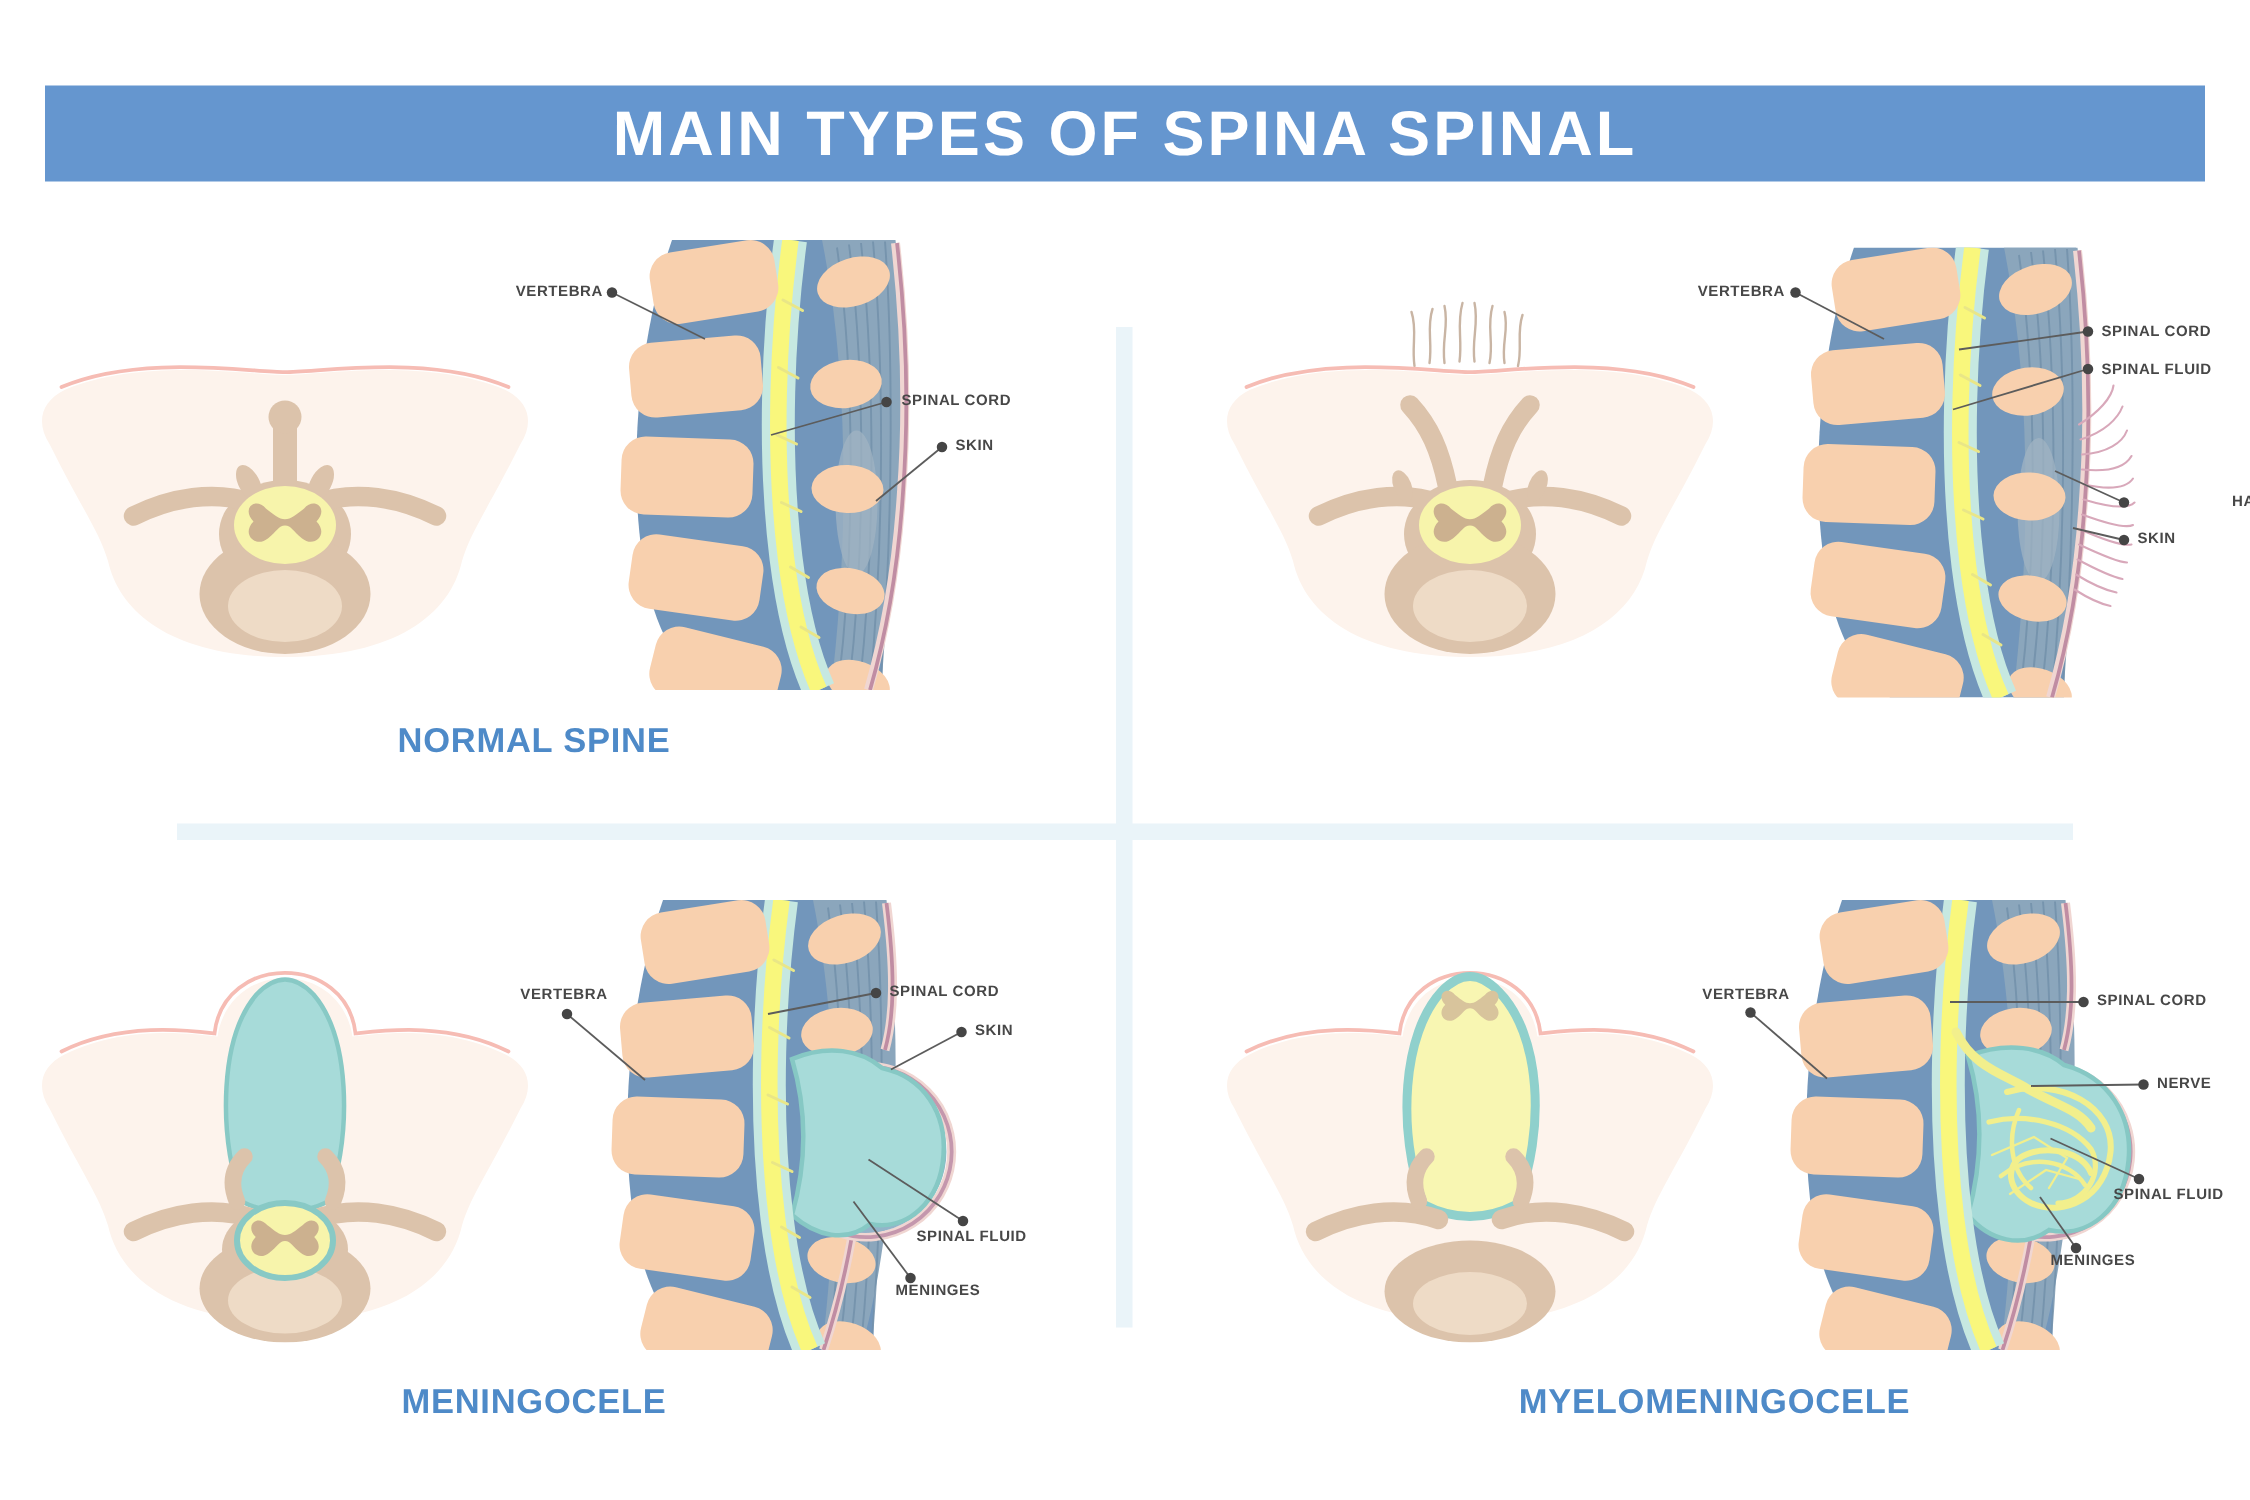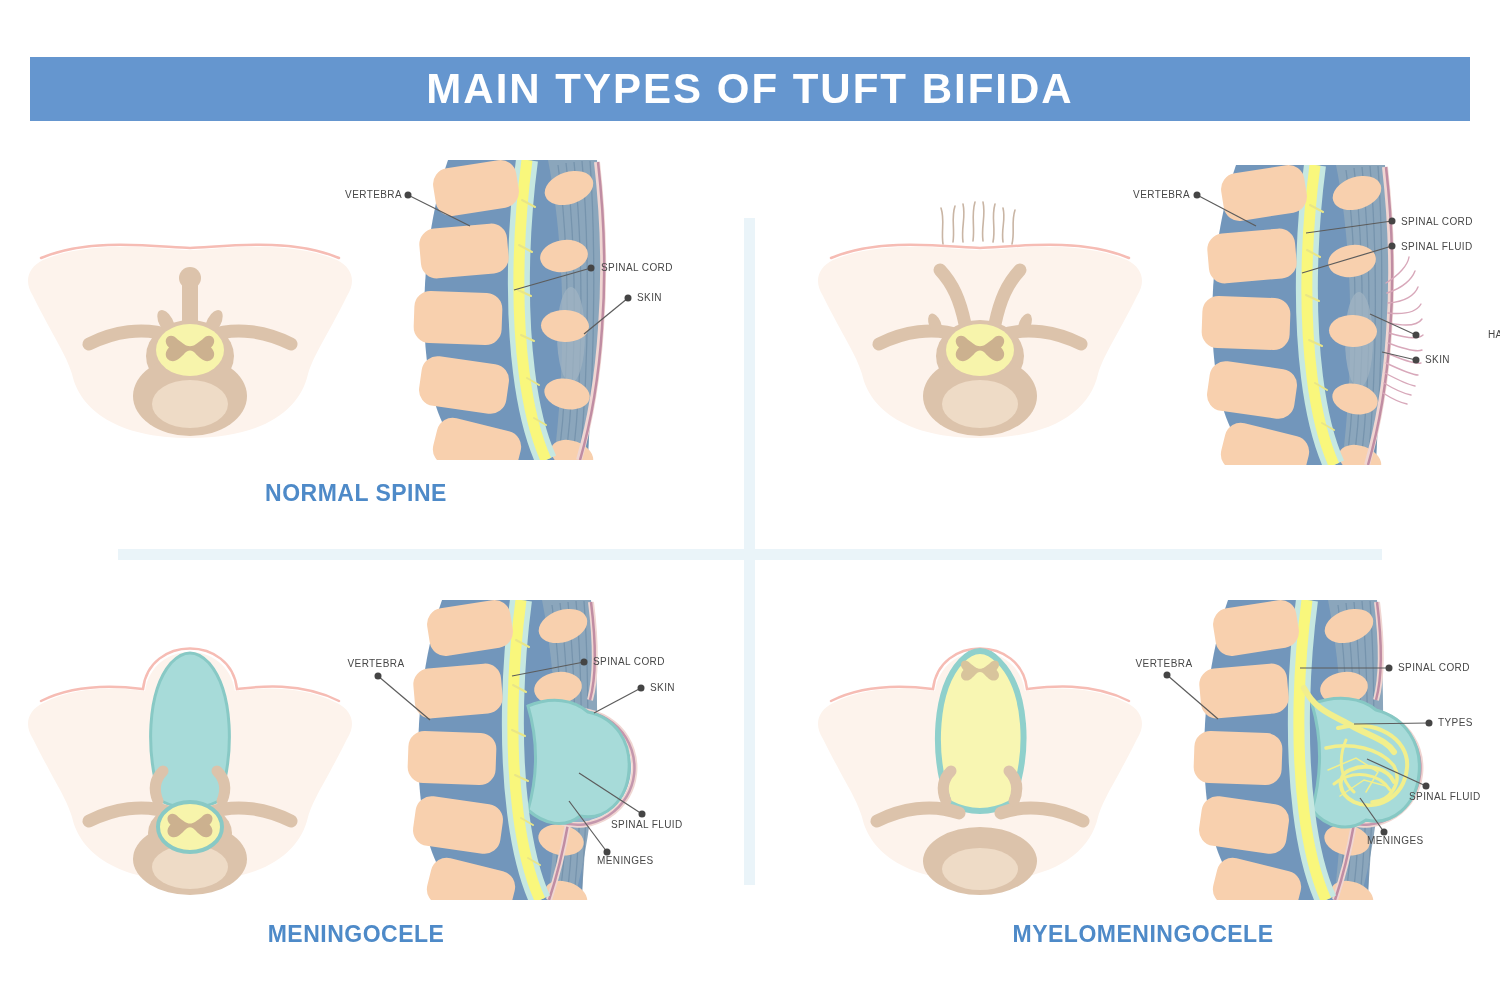--- a/index.html
+++ b/index.html
@@ -6,34 +6,34 @@
   .page{position:relative;width:1500px;height:1000px;background:#ffffff;overflow:hidden;
         font-family:"Liberation Sans",sans-serif;}
   .banner{position:absolute;left:30px;top:57px;width:1440px;height:64px;background:#6596cf;
           display:flex;align-items:center;justify-content:center;}
   .banner h1{margin:0;color:#ffffff;font-size:42px;font-weight:bold;letter-spacing:2px;}
   .divider{position:absolute;background:#eaf4f9;}
   .divider-v{left:744px;top:218px;width:11px;height:667px;}
   .divider-h{left:118px;top:549px;width:1264px;height:11px;}
   .caption{position:absolute;transform:translateX(-50%);color:#4e8ac8;font-size:23px;
            font-weight:bold;letter-spacing:.5px;white-space:nowrap;text-align:right;}
-  .ann{position:absolute;font-size:10px;font-weight:normal;color:#474747;letter-spacing:.4px;
+  .ann{position:absolute;font-size:10px;font-weight:bold;color:#474747;letter-spacing:.4px;
        white-space:nowrap;line-height:12px;}
   .ra{text-align:right;}
   .ca{text-align:center;}
   .illus{position:absolute;}
   .overlay{position:absolute;left:0;top:0;pointer-events:none;}
 </style>
 </head>
 <body>
 
 <div class="page">
 
   <header class="banner">
-    <h1>MAIN TYPES OF TUFT BIFIDA</h1>
+    <h1>MAIN TYPES OF SPINA SPINAL</h1>
   </header>
 
   <div class="divider divider-v"></div>
   <div class="divider divider-h"></div>
 
   <svg class="illus" style="left:25px;top:192px" width="330" height="260" viewBox="0 0 330 260">
     <path d="M18,68 C70,46 140,58 165,58 C190,58 260,46 312,68 C328,76 331,90 322,104 C300,148 289,162 283,182 C275,218 238,246 165,246 C92,246 55,218 47,182 C41,162 30,148 8,104 C-1,90 2,76 18,68 Z" fill="#fdf3ec"></path>
     <path d="M16,66 C68,44 140,56 165,56 C190,56 262,44 314,66" stroke="#f6bcb4" stroke-width="2.5" fill="none" stroke-linecap="round"></path>
     <ellipse cx="165" cy="164" rx="44" ry="36" fill="#dcc3ab"></ellipse>
     <g stroke="#dcc3ab" stroke-width="13" stroke-linecap="round" fill="none">
@@ -361,21 +361,21 @@
   <span class="ann" style="left:1425px;top:354px">SKIN</span>
 
   <span class="ann ca" style="left:346px;top:658px;width:60px">VERTEBRA</span>
   <span class="ann" style="left:593px;top:656px">SPINAL CORD</span>
   <span class="ann" style="left:650px;top:682px">SKIN</span>
   <span class="ann" style="left:611px;top:819px">SPINAL FLUID</span>
   <span class="ann" style="left:597px;top:855px">MENINGES</span>
 
   <span class="ann ca" style="left:1134px;top:658px;width:60px">VERTEBRA</span>
   <span class="ann" style="left:1398px;top:662px">SPINAL CORD</span>
-  <span class="ann" style="left:1438px;top:717px">TYPES</span>
+  <span class="ann" style="left:1438px;top:717px">NERVE</span>
   <span class="ann" style="left:1409px;top:791px">SPINAL FLUID</span>
   <span class="ann" style="left:1367px;top:835px">MENINGES</span>
 
   <div class="caption" style="left:356px;top:480px">NORMAL SPINE</div>
   <div class="caption" style="left:356px;top:921px">MENINGOCELE</div>
   <div class="caption" style="left:1143px;top:921px">MYELOMENINGOCELE</div>
 
 </div>
 
 </body></html>

